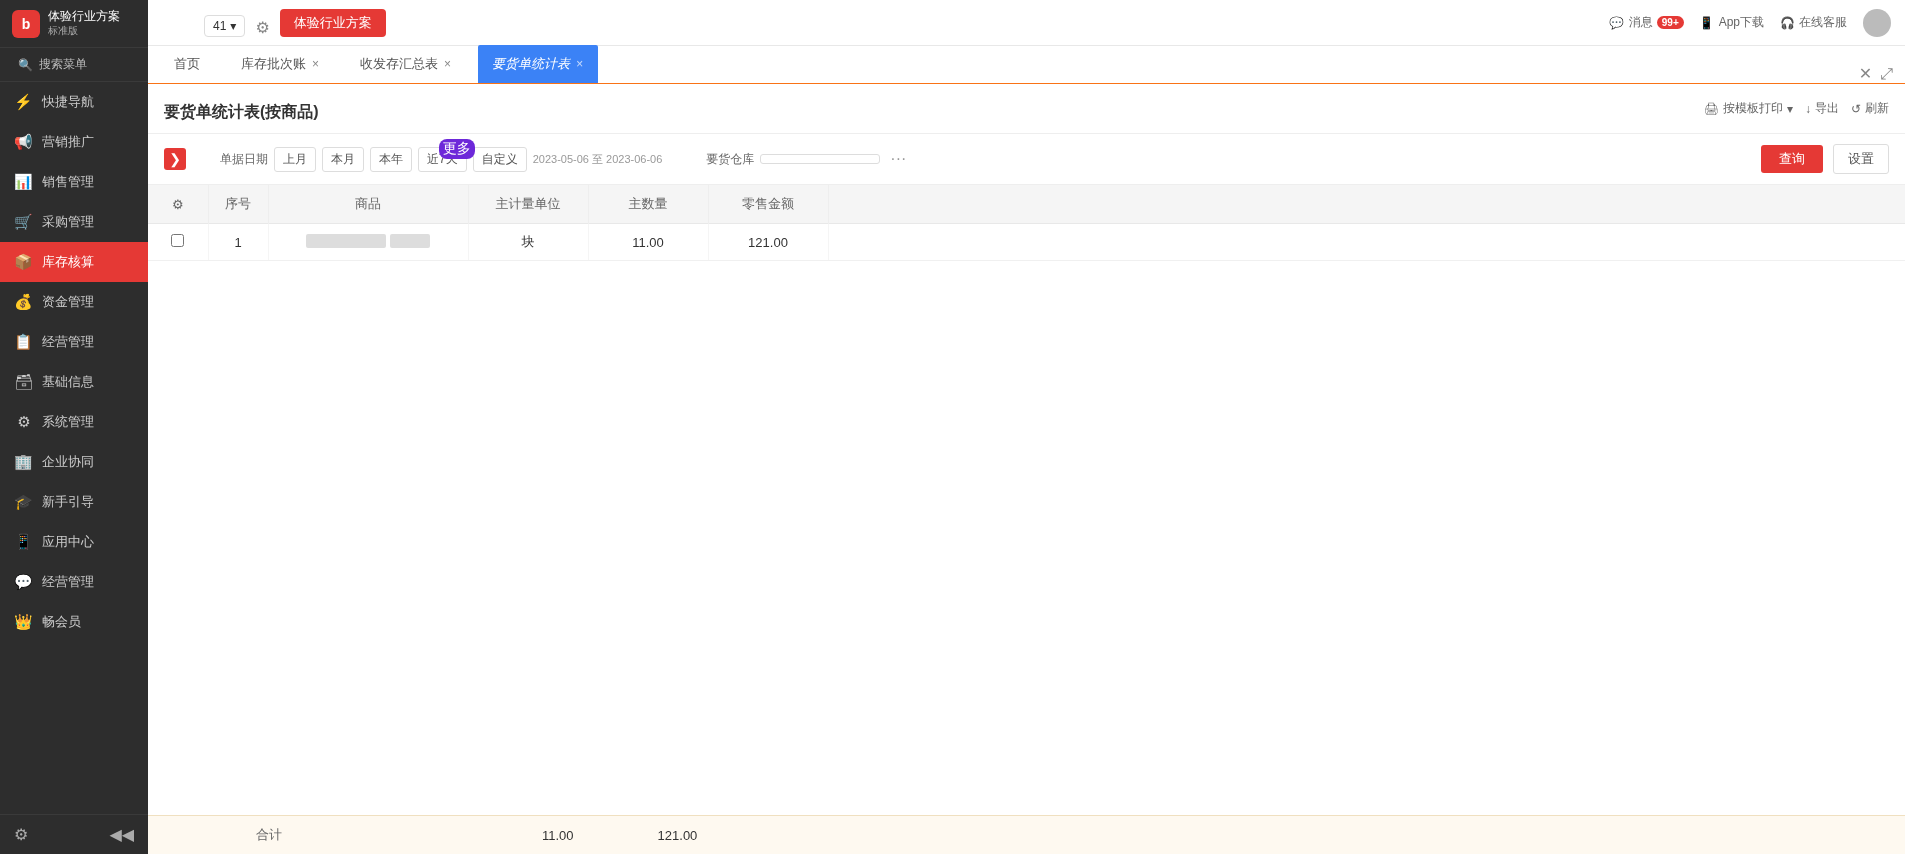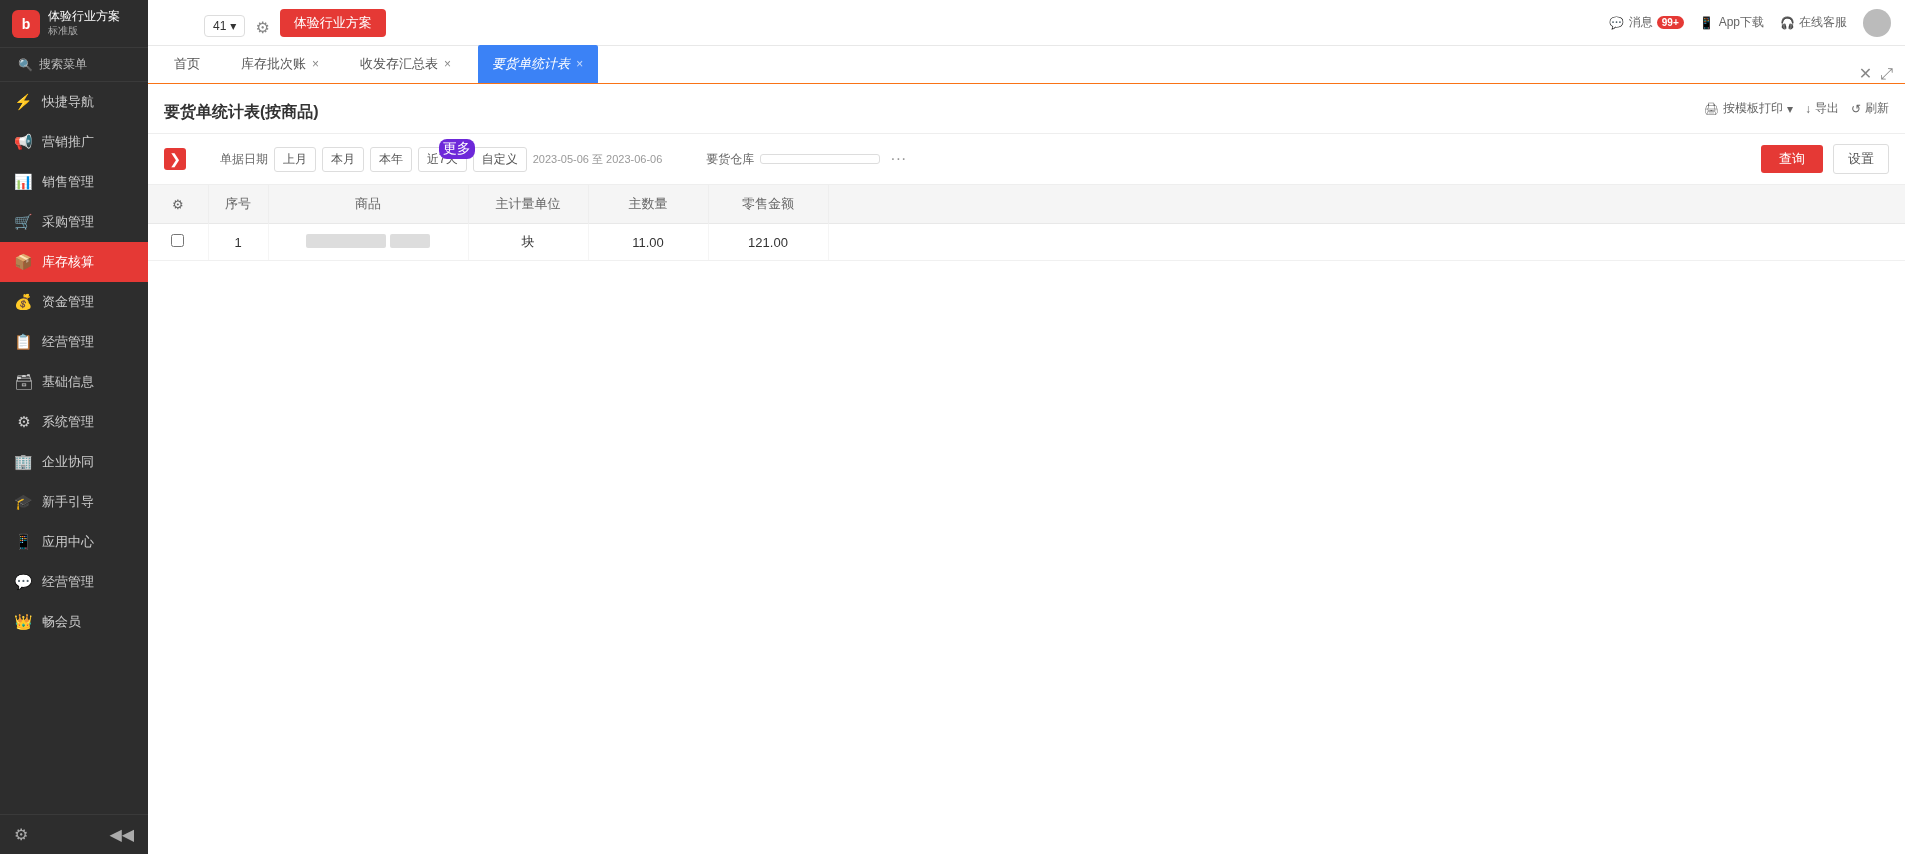--- a/index.html
+++ b/index.html
@@ -566,15 +566,21 @@
       <td><span style="display:inline-block;width:80px;height:14px;background:#ddd;border-radius:2px;margin-right:4px;"></span><span style="display:inline-block;width:40px;height:14px;background:#ddd;border-radius:2px;"></span></td>
       <td>块</td>
       <td>11.00</td>
       <td>121.00</td>
       <td></td>
     </tr>
           </tbody>
       </table>
     </div>
 
+    <div class="table-footer">
+      <span style="width:60px;"></span>
+      <span class="footer-label">合计</span>
+      <span class="footer-qty" style="margin-left:240px;">11.00</span>
+      <span class="footer-amount">121.00</span>
+    </div>
 
   </div>
 </div>
 
 </body></html>

